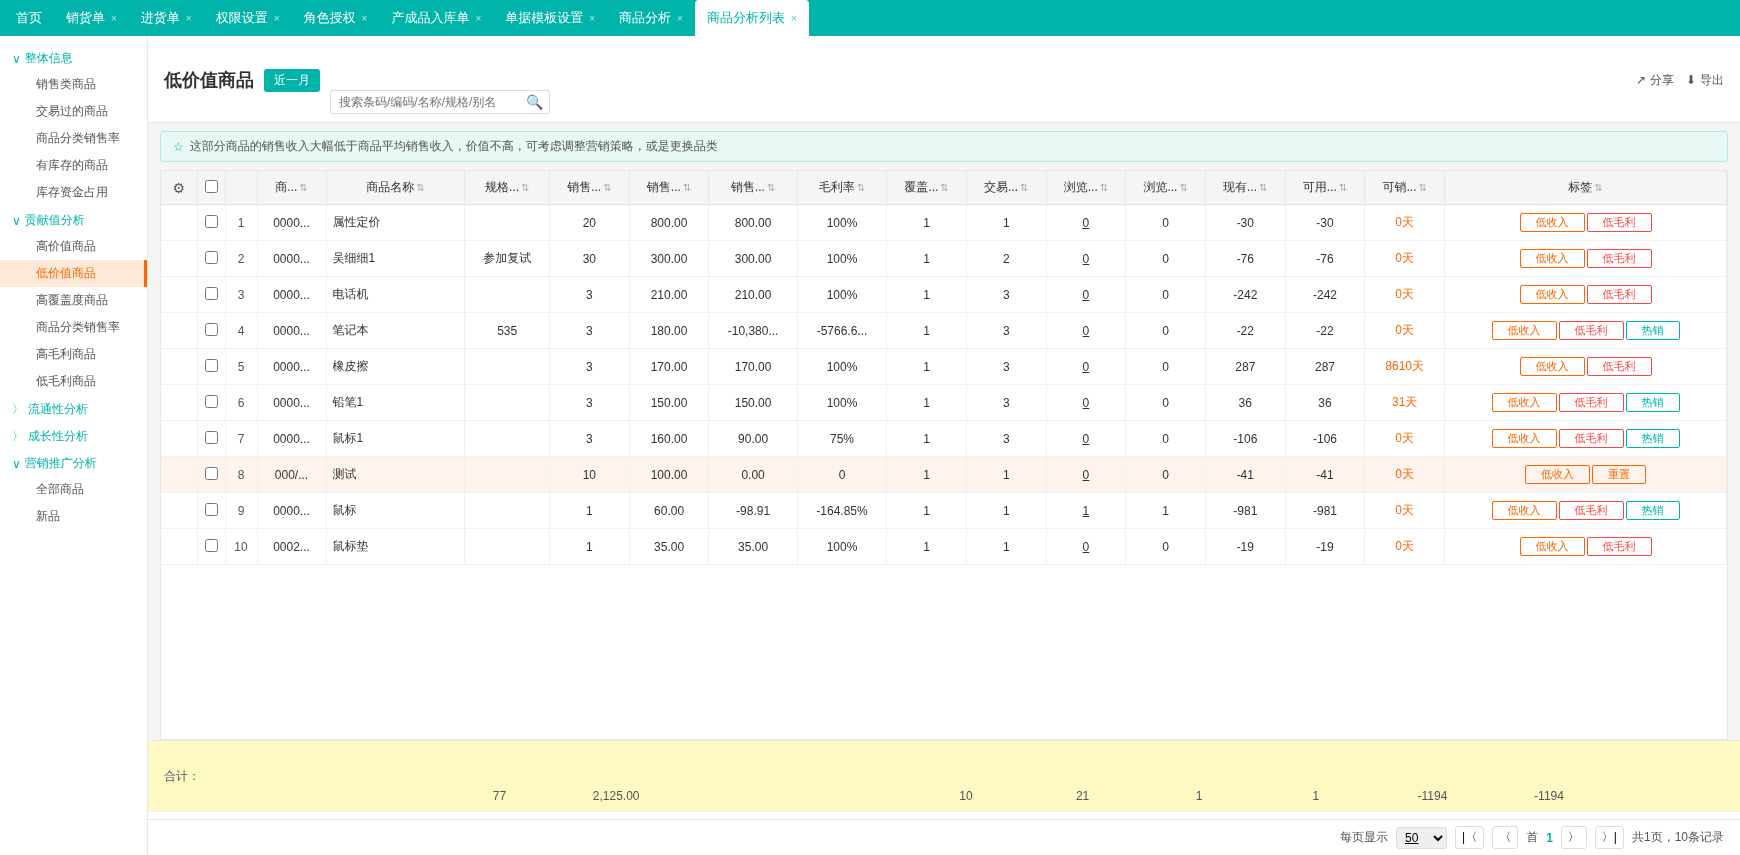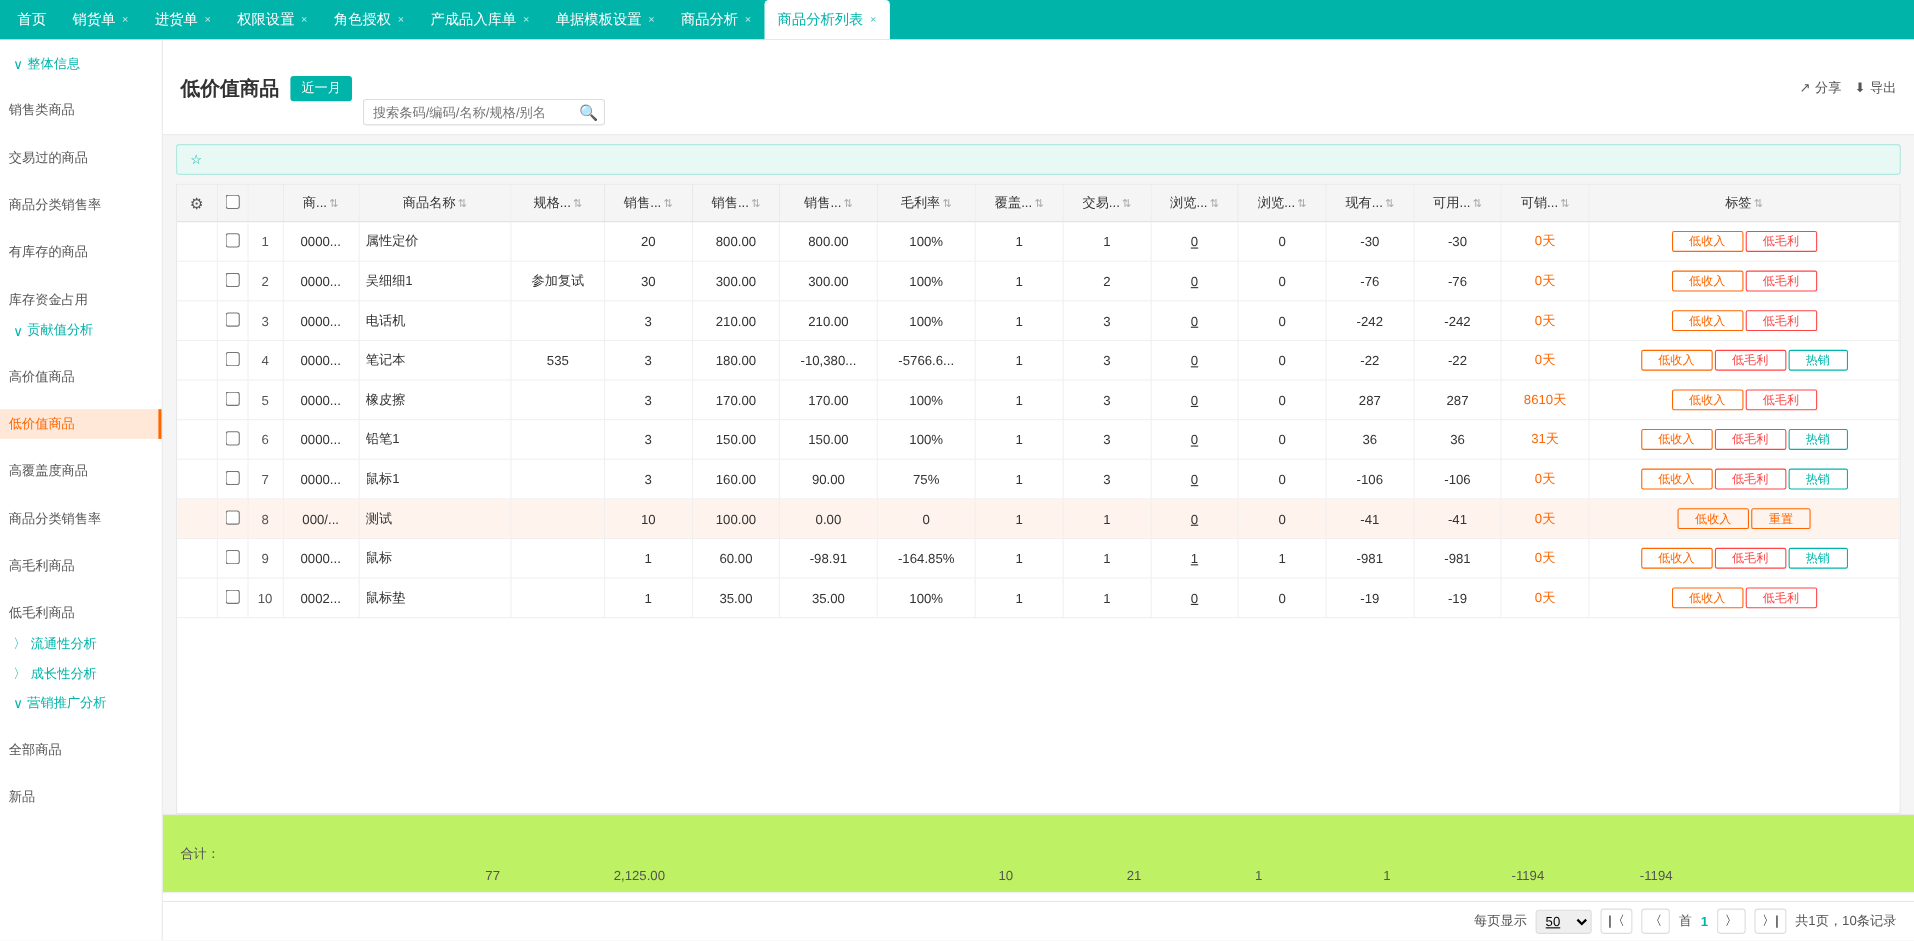--- a/index.html
+++ b/index.html
@@ -10,21 +10,21 @@
     .nav-item { color: #fff; padding: 0 12px; height: 36px; display: flex; align-items: center; cursor: pointer; font-size: 13px; white-space: nowrap; }
     .nav-item.active { background: #fff; color: #00b4aa; border-radius: 4px 4px 0 0; }
     .nav-item .close-btn { margin-left: 6px; font-size: 10px; opacity: 0.7; }
 
     
     .main-layout { display: flex; height: calc(855px - 36px); }
 
     
     .sidebar { width: 148px; background: #fff; border-right: 1px solid #e8e8e8; overflow-y: auto; flex-shrink: 0; padding: 8px 0; }
     .sidebar-group-title { color: #00b4aa; font-size: 12px; padding: 6px 12px 4px; display: flex; align-items: center; gap: 4px; cursor: pointer; }
-    .sidebar-item { padding: 5px 12px 5px 8px; cursor: pointer; color: #555; font-size: 12px; white-space: nowrap; margin-top: 16px; }
+    .sidebar-item { padding: 5px 12px 5px 36px; cursor: pointer; color: #555; font-size: 12px; white-space: nowrap; }
     .sidebar-item.active { background: #ffe8d8; color: #ff6600; border-right: 3px solid #ff6600; }
 
     
     .content-area { flex: 1; display: flex; flex-direction: column; overflow: hidden; background: #f5f5f5; }
 
     
     .page-header { background: #fff; padding: 10px 16px 8px; display: flex; align-items: center; gap: 10px; border-bottom: 1px solid #e8e8e8; }
     .page-title { font-size: 18px; font-weight: bold; color: #333; }
     .period-btn { background: #00b4aa; color: #fff; border: none; border-radius: 3px; padding: 3px 10px; font-size: 12px; cursor: pointer; }
     .search-box { border: 1px solid #ddd; border-radius: 3px; padding: 4px 28px 4px 8px; font-size: 12px; width: 220px; outline: none; position: relative; }
@@ -49,24 +49,24 @@
     .checkbox-cell { width: 28px; }
     .num-cell { color: #555; }
     .tag { display: inline-block; font-size: 11px; padding: 1px 15px; border-radius: 2px; margin: 1px; }
     .tag-orange { color: #ff6600; border: 1px solid #ff6600; }
     .tag-red { color: #f44; border: 1px solid #f44; }
     .tag-green { color: #00b4aa; border: 1px solid #00b4aa; }
     .days-orange { color: #ff6600; }
     .link-underline { text-decoration: underline; color: #333; cursor: pointer; }
 
     
-    .footer-bar { background: #bef264; border-top: 1px solid #e8e8e8; padding: 8px 16px; display: flex; align-items: center; gap: 4px; }
+    .footer-bar { background: #fef9c3; border-top: 1px solid #e8e8e8; padding: 8px 16px; display: flex; align-items: center; gap: 4px; }
     .footer-bar .label { color: #555; min-width: 40px; }
     .footer-cells { display: flex; flex: 1; gap: 0; }
-    .footer-cell { flex: 1; text-align: left; color: #555; font-size: 12px; margin-top: 40px; }
+    .footer-cell { flex: 1; text-align: center; color: #555; font-size: 12px; margin-top: 40px; }
 
     
     .pagination-bar { background: #fff; border-top: 1px solid #e8e8e8; padding: 6px 16px; display: flex; align-items: center; justify-content: flex-end; gap: 8px; font-size: 12px; color: #555; }
     .page-size-select { border: 1px solid #ddd; border-radius: 3px; padding: 2px 4px; font-size: 12px; text-decoration: underline; }
     .page-btn { border: 1px solid #ddd; background: #fff; border-radius: 3px; padding: 2px 6px; cursor: pointer; font-size: 12px; }
     .page-num { color: #00b4aa; font-weight: bold; }
 
     
     .scrollbar-footer { background: #fff; height: 8px; border-top: 1px solid #f0f0f0; }
 
@@ -145,20 +145,21 @@
         </button>
         <button class="action-btn">
           <span>⬇</span>
           <span>导出</span>
         </button>
       </div>
     </div>
 
     <div class="notice">
       <span class="notice-icon">☆</span>
+      <span>这部分商品的销售收入大幅低于商品平均销售收入，价值不高，可考虑调整营销策略，或是更换品类</span>
     </div>
 
     <div class="table-container">
       <table>
         <thead>
           <tr>
             <th style="width:36px;"><span class="gear-icon">⚙</span></th>
             <th style="width:28px;"><input type="checkbox" style=""></th>
             <th style="width:32px;"></th>
             <th>

